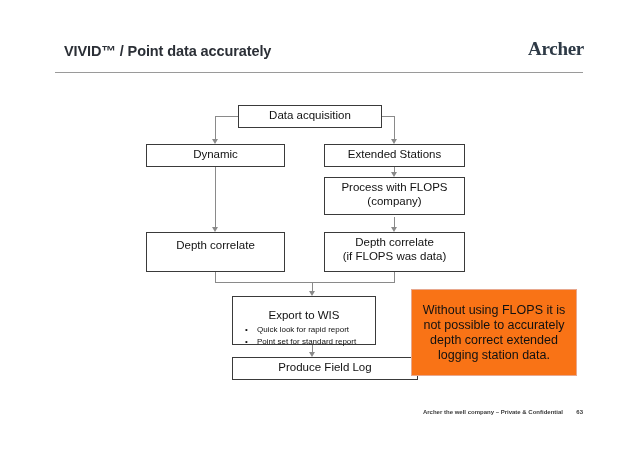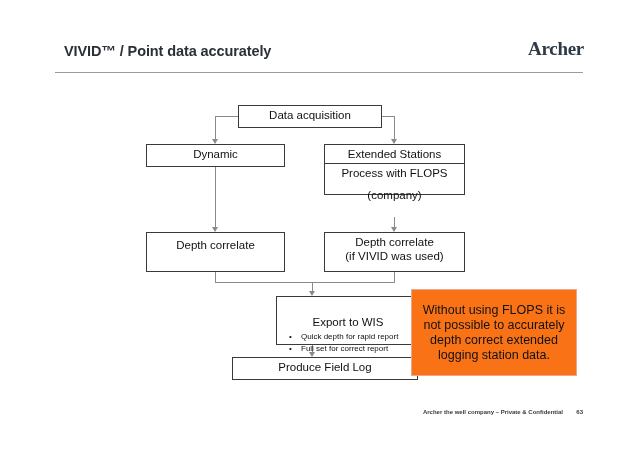--- a/index.html
+++ b/index.html
@@ -74,26 +74,26 @@
     text-align: center;
     line-height: 1.22;
     padding: 2px 4px;
   }
   .node .line2 { display: block; }
 
   
   #node-data-acquisition { left: 238px; top: 105px; width: 144px; height: 23px; }
   #node-dynamic         { left: 146px; top: 144px; width: 139px; height: 23px; }
   #node-extended        { left: 324px; top: 144px; width: 141px; height: 23px; }
-  #node-flops           { left: 324px; top: 163px; width: 141px; height: 32px; gap: 8px; }
+  #node-flops           { left: 324px; top: 177px; width: 141px; height: 38px; }
   #node-depth-left      { left: 146px; top: 232px; width: 139px; height: 40px;
                           justify-content: flex-start; padding-top: 5px; }
   #node-depth-right     { left: 324px; top: 232px; width: 141px; height: 40px; }
   #node-export          { left: 232px; top: 296px; width: 144px; height: 49px;
-                          justify-content: flex-start; padding-top: 18px; margin-left: 44px; }
+                          justify-content: flex-start; padding-top: 11px; }
   #node-field-log       { left: 232px; top: 357px; width: 186px; height: 23px; }
 
   .export-title {
     font-size: 11.5px;
     margin-bottom: 2px;
   }
   .bullets {
     width: 100%;
     padding: 0 0 0 8px;
     box-sizing: border-box;
@@ -222,33 +222,33 @@
       <span>Process with FLOPS</span>
       <span class="line2">(company)</span>
     </div>
 
     <div class="node" id="node-depth-left">
       <span>Depth correlate</span>
     </div>
 
     <div class="node" id="node-depth-right">
       <span>Depth correlate</span>
-      <span class="line2">(if VIVID was used)</span>
+      <span class="line2">(if FLOPS was data)</span>
     </div>
 
     <div class="node" id="node-export">
       <span class="export-title">Export to WIS</span>
       <div class="bullets">
         <div class="bullet-row">
           <span class="bullet-dot">•</span>
-          <span>Quick depth for rapid report</span>
+          <span>Quick look for rapid report</span>
         </div>
         <div class="bullet-row">
           <span class="bullet-dot">•</span>
-          <span>Full set for correct report</span>
+          <span>Point set for standard report</span>
         </div>
       </div>
     </div>
 
     <div class="node" id="node-field-log">
       <span>Produce Field Log</span>
     </div>
 
     <div id="callout">
       <span>Without using FLOPS it is not possible to accurately depth correct extended logging station data.</span>

